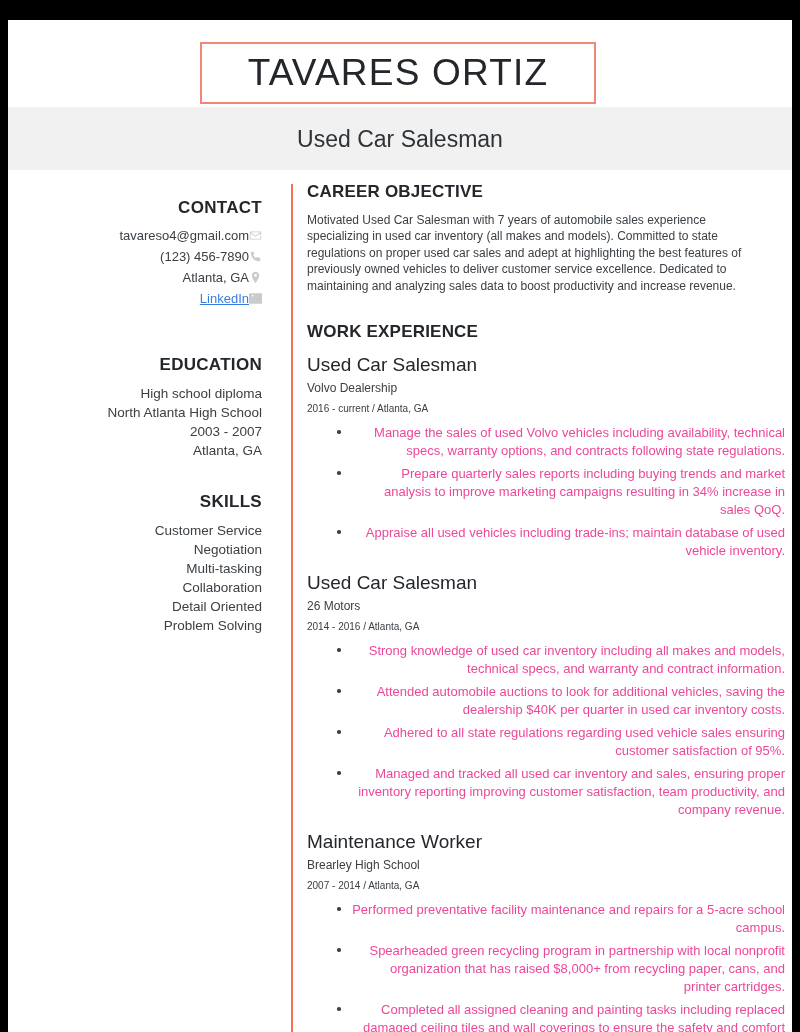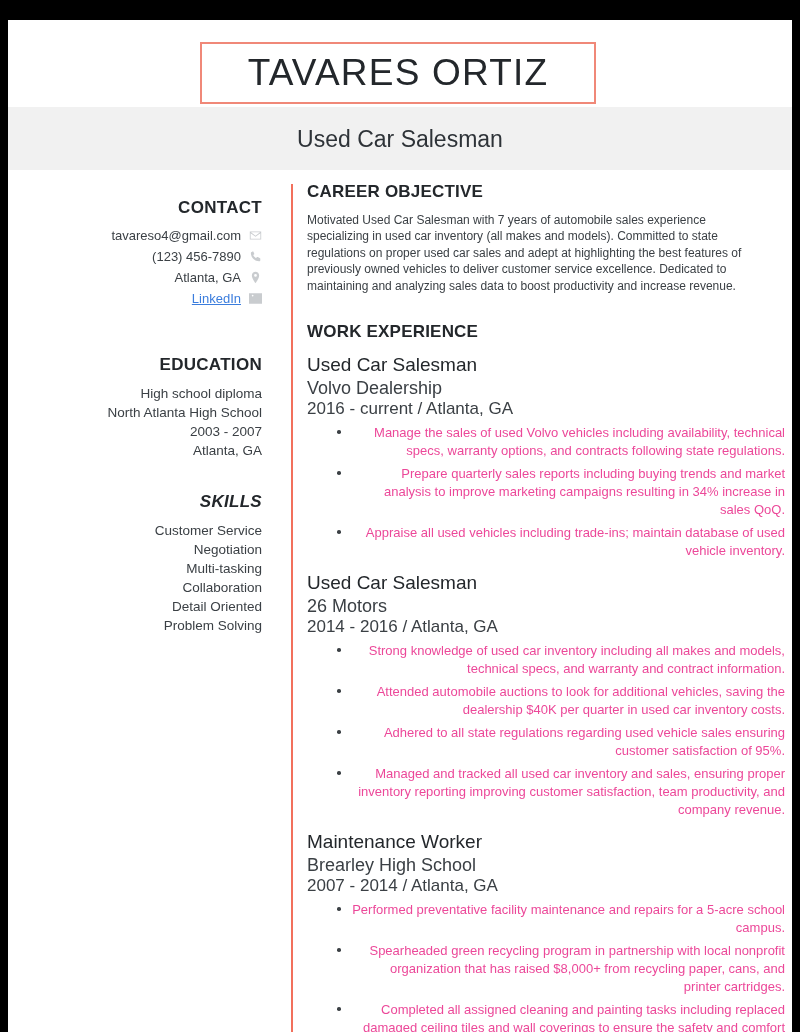--- a/index.html
+++ b/index.html
@@ -100,27 +100,26 @@
   
   .lheading {
     font-size: 17px;
     font-weight: bold;
     color: #23272b;
     letter-spacing: 0.3px;
     margin: 0 0 9px 0;
   }
   .lheading.contact-h { margin-top: 28px; }
   .lheading.edu-h     { margin-top: 48px; }
-  .lheading.skills-h  { margin-top: 32px; font-style: italic; }
+  .lheading.skills-h  { margin-top: 32px; }
 
   .contact-row {
     display: flex;
     align-items: center;
     justify-content: flex-end;
-    gap: 8px;
     margin-bottom: 4px;
     font-size: 13px;
     color: #3b4045;
   }
   .contact-row .ctext { line-height: 17px; }
   .contact-row a.ctext {
     color: #3b7ddd;
     text-decoration: underline;
     text-align: center;
   }
@@ -158,27 +157,27 @@
   .work-h { margin-top: 28px; }
 
   .job { margin-top: 11px; }
   .job-role {
     font-size: 19px;
     color: #23272b;
     font-weight: 400;
     line-height: 24px;
   }
   .job-company {
-    font-size: 18px;
+    font-size: 12px;
     color: #3b4045;
     line-height: 19px;
     margin-top: 2px;
   }
   .job-meta {
-    font-size: 17px;
+    font-size: 10px;
     color: #3b4045;
     line-height: 19px;
     margin-top: 1px;
   }
   ul.bullets {
     margin: 6px 0 0 0;
     padding-left: 30px;
     list-style: none;
   }
   ul.bullets li {

